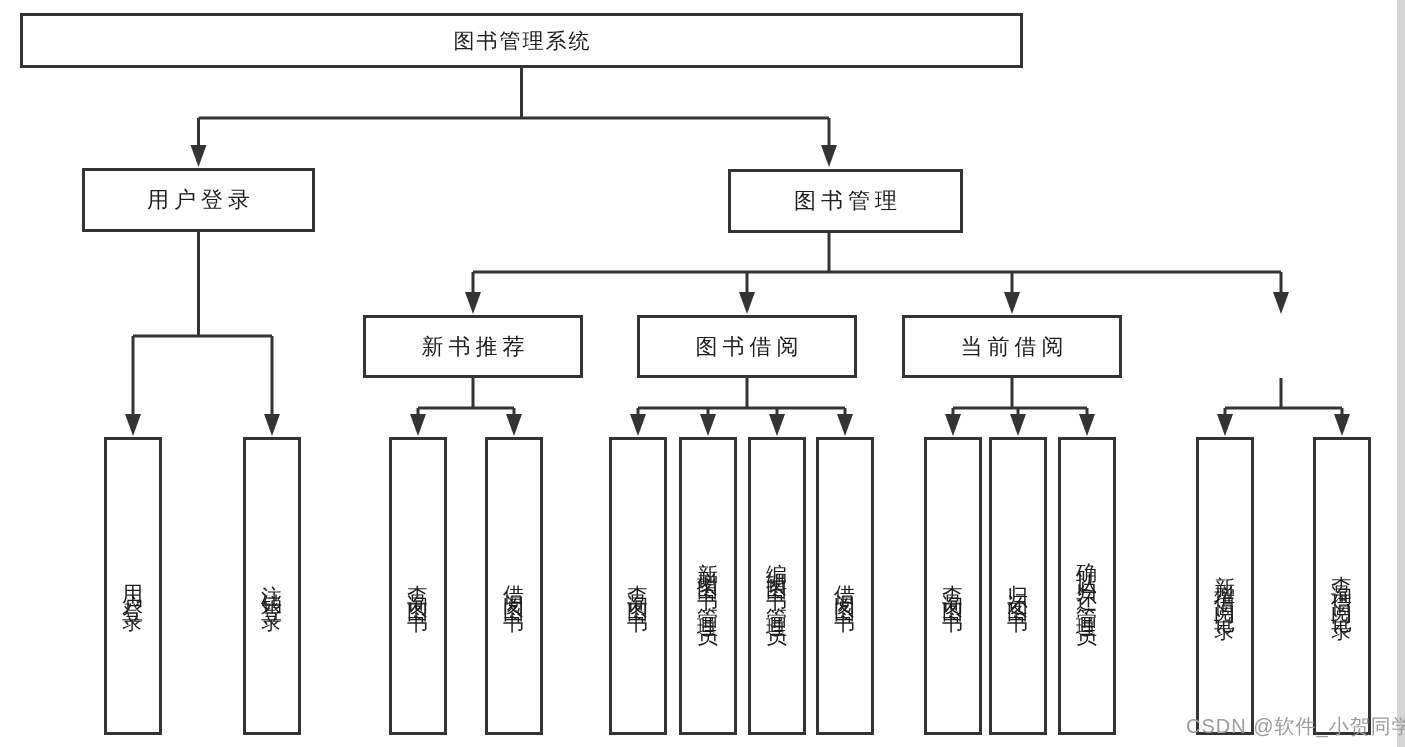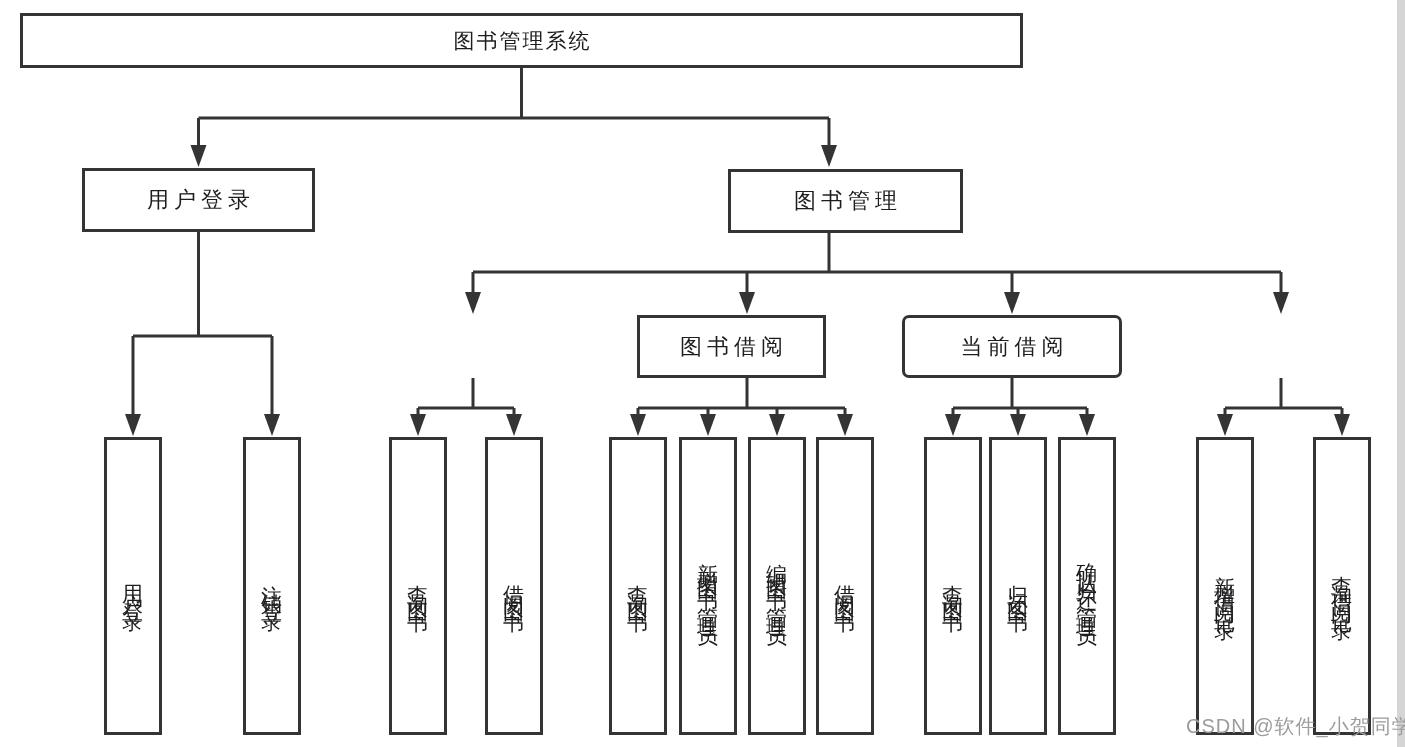--- a/index.html
+++ b/index.html
@@ -132,24 +132,27 @@
     <span>图书管理系统</span>
   </div>
 
   <div class="node" style="left:82px; top:168px; width:233px; height:64px;">
     <span>用户登录</span>
   </div>
   <div class="node" style="left:712px; top:169px; width:235px; height:64px;margin-left:16px;">
     <span>图书管理</span>
   </div>
 
-  <div class="node" style="left:637px; top:315px; width:189px; height:63px;">
+  <div class="node" style="left:363px; top:315px; width:220px; height:63px;">
+    <span>新书推荐</span>
+  </div>
+  <div class="node" style="left:637px; top:315px; width:220px; height:63px;">
     <span>图书借阅</span>
   </div>
-  <div class="node" style="left:902px; top:315px; width:220px; height:63px;border-radius:7px;">
+  <div class="node" style="left:902px; top:315px; width:220px; height:63px;">
     <span>当前借阅</span>
   </div>
 
   <div class="vnode" style="left:104px;">
     <span class="vtext">用户登录</span>
   </div>
   <div class="vnode" style="left:243px;">
     <span class="vtext">注销登录</span>
   </div>
 

